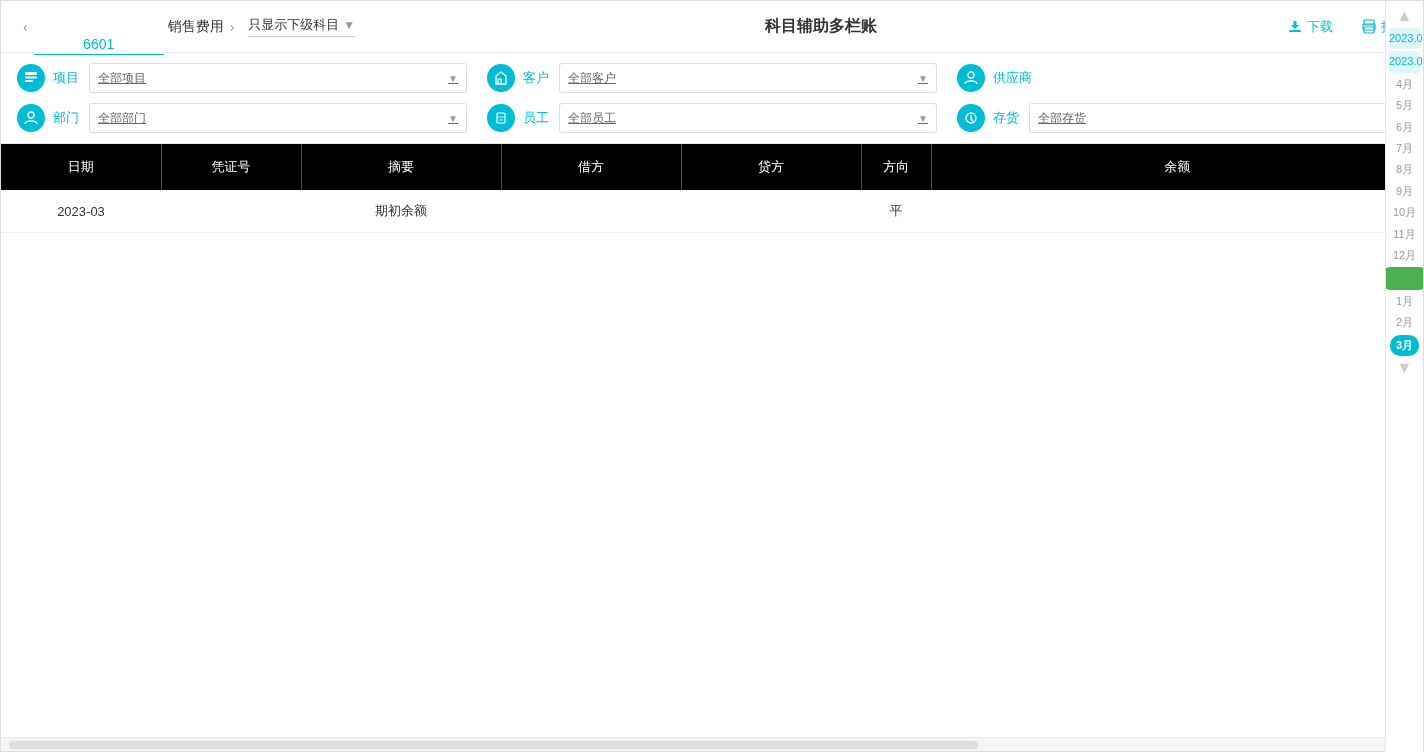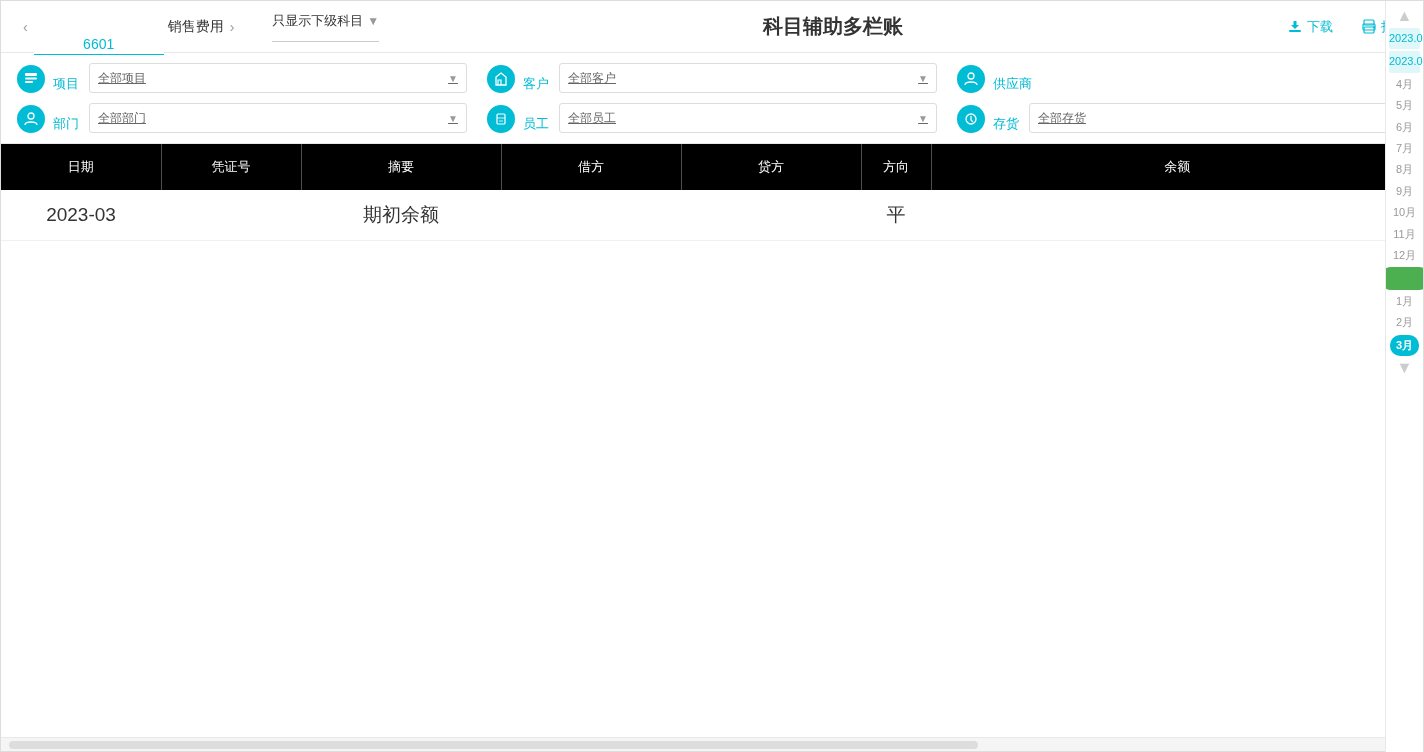--- a/index.html
+++ b/index.html
@@ -5,39 +5,39 @@
     * { box-sizing: border-box; margin: 0; padding: 0; }
     body { font-family: 'Microsoft YaHei', sans-serif; font-size: 13px; background: #fff; color: #333; width: 1424px; height: 752px; overflow: hidden; }
 
     .app-container { width: 1424px; height: 752px; background: #fff; border: 1px solid #ddd; position: relative; }
 
     
     .header { display: flex; align-items: center; padding: 12px 16px; border-bottom: 1px solid #e8e8e8; background: #fff; height: 52px; }
     .nav-arrow { color: #999; cursor: pointer; font-size: 14px; padding: 2px 6px; }
     .account-code { display: flex; align-items: center; gap: 4px; }
     .account-input { border: none; border-bottom: 1px solid #00bcd4; color: #00bcd4; font-size: 14px; font-weight: 500; outline: none; width: 130px; text-align: center; padding: 2px 4px; margin-top: 36px; }
-    .filter-btn { display: flex; align-items: center; gap: 4px; color: #333; margin-left: 32px; cursor: pointer; font-size: 13px; border-bottom: 1px solid #ccc; padding-bottom: 11px; }
+    .filter-btn { display: flex; align-items: center; gap: 4px; color: #333; margin-left: 8px; cursor: pointer; font-size: 13px; border-bottom: 1px solid #ccc; padding-bottom: 2px; }
     .filter-dropdown { color: #999; font-size: 12px; }
-    .page-title { flex: 1; text-align: center; font-size: 20px; font-weight: 600; color: #333; }
+    .page-title { flex: 1; text-align: center; font-size: 16px; font-weight: 600; color: #333; }
     .header-actions { display: flex; align-items: center; gap: 28px; }
     .action-btn { display: flex; align-items: center; gap: 4px; color: #00bcd4; cursor: pointer; font-size: 13px; }
     .close-btn { color: #999; cursor: pointer; font-size: 18px; position: absolute; right: 16px; top: 14px; }
 
     
     .filters { padding: 10px 16px; border-bottom: 1px solid #e8e8e8; display: grid; grid-template-columns: 1fr 1fr 1fr; gap: 10px 20px; }
-    .filter-row { display: flex; align-items: flex-end; gap: 8px; }
+    .filter-row { display: flex; align-items: center; gap: 8px; }
     .filter-icon { width: 28px; height: 28px; border-radius: 50%; display: flex; align-items: center; justify-content: center; color: #fff; font-size: 14px; flex-shrink: 0; }
     .filter-icon.teal { background: #00bcd4; }
     .filter-label { color: #00bcd4; font-size: 13px; white-space: nowrap; min-width: 28px; }
     .filter-select { flex: 1; border: 1px solid #ddd; border-radius: 3px; padding: 4px 8px; font-size: 12px; color: #666; display: flex; align-items: center; justify-content: space-between; cursor: pointer; background: #fff; height: 30px; text-decoration: underline; }
     .filter-select-arrow { color: #999; font-size: 10px; }
     .data-table { width: 100%; border-collapse: collapse; }
     .data-table thead tr th { background: #000000; color: #fff; text-align: center; padding: 14px 8px; font-size: 13px; font-weight: 500; border-right: 1px solid rgba(255,255,255,0.3); }
     .data-table thead tr th:last-child { border-right: none; }
-    .data-table tbody tr td { padding: 12px 8px; text-align: center; border-bottom: 1px solid #f0f0f0; font-size: 19px; color: #333; }
+    .data-table tbody tr td { padding: 12px 8px; text-align: center; border-bottom: 1px solid #f0f0f0; font-size: 13px; color: #333; }
 
     
     .timeline-sidebar { position: absolute; right: 0; top: 0; width: 38px; height: 752px; background: #fff; border-left: 1px solid #e8e8e8; display: flex; flex-direction: column; align-items: center; padding: 4px 0; overflow: hidden; }
     .timeline-item { font-size: 11px; color: #999; padding: 3px 0; cursor: pointer; width: 100%; text-align: center; line-height: 1.4; }
     .timeline-item.active { background: #00bcd4; color: #fff; border-radius: 10px; margin: 1px 4px; width: calc(100% - 8px); font-weight: 600; }
     .timeline-item.year-badge { background: #4caf50; color: #fff; border-radius: 10px; margin: 1px 4px; width: calc(100% - 8px); font-size: 12px; font-weight: 600; padding-left: 48px; }
     .timeline-item.selected { background: #00bcd4; color: #fff; border-radius: 2px; }
     .timeline-nav { color: #ccc; font-size: 16px; cursor: pointer; padding: 2px 0; }
   </style>
 </head>

